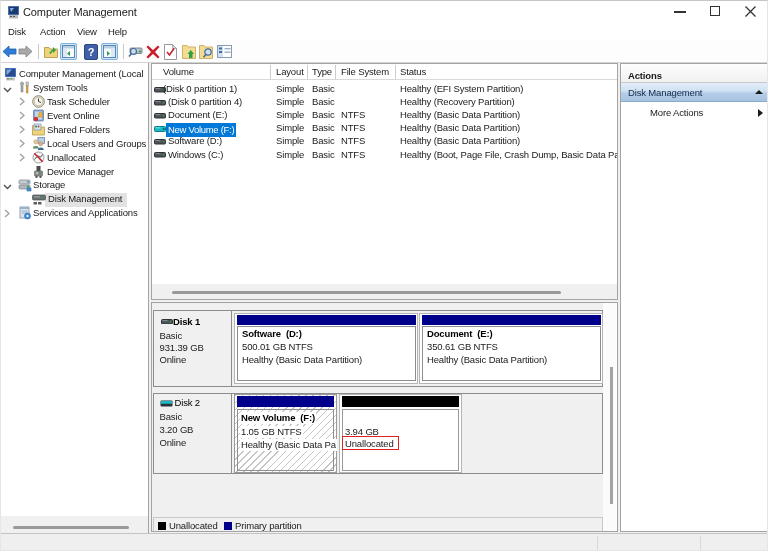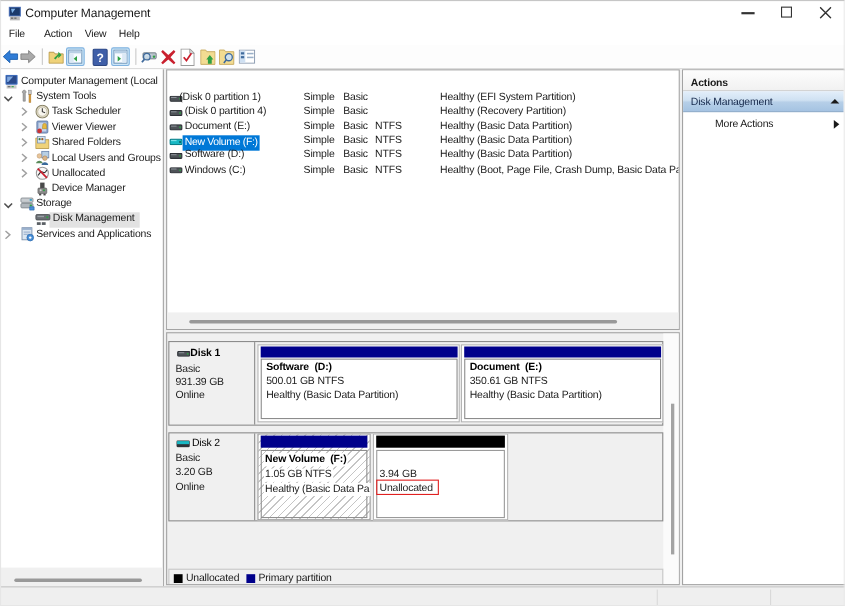--- a/index.html
+++ b/index.html
@@ -25,21 +25,21 @@
   <div class="abs" style="left:23px;top:6px;font-size:11px;letter-spacing:-0.1px;line-height:12px">Computer Management</div>
 
   <div class="abs" style="left:674px;top:11px;width:12px;height:1.5px;background:#333"></div>
   <div class="abs" style="left:710px;top:6px;width:10px;height:10px;border:1.4px solid #333"></div>
   <svg class="abs" style="left:745px;top:6px" width="11" height="11" viewBox="0 0 11 11">
       <path d="M0.5 0.5 L10.5 10.5 M10.5 0.5 L0.5 10.5" stroke="#333" stroke-width="1.3"></path>
     </svg>
 </div>
 
 <div class="abs t11" style="left:0;top:24px;width:768px;height:17px;background:#fff">
-  <span class="abs" style="left:8px;top:2px">File</span>
+  <span class="abs" style="left:8px;top:2px">Disk</span>
   <span class="abs" style="left:40px;top:2px">Action</span>
   <span class="abs" style="left:77px;top:2px">View</span>
   <span class="abs" style="left:108px;top:2px">Help</span>
 </div>
 
 <div class="abs" style="left:0;top:41px;width:768px;height:22px;background:#fdfdfd;border-bottom:1px solid #d4d4d4">
 
   <svg class="abs" style="left:2px;top:4px" width="15" height="13" viewBox="0 0 15 13">
     <path d="M7 1 L7 4 L14 4 L14 9 L7 9 L7 12 L1 6.5 Z" fill="#2f7cd6" stroke="#1b5eae" stroke-width="0.8"></path>
   </svg>
@@ -151,21 +151,21 @@
 
   <svg class="abs" style="left:18px;top:48px" width="8" height="9" viewBox="0 0 8 9">
       <path d="M2 1 L6 4.5 L2 8" fill="none" stroke="#a0a0a0" stroke-width="1.3"></path>
     </svg>
   <svg class="abs" style="left:32px;top:46px" width="13" height="13" viewBox="0 0 13 13">
     <rect x="1.5" y="1" width="10" height="11" rx="1" fill="#8aa3cc" stroke="#5a75a3" stroke-width="0.7"></rect>
     <rect x="3" y="2.5" width="7" height="8" fill="#c8d6ea"></rect>
     <circle cx="4" cy="10" r="2.2" fill="#c33"></circle>
     <path d="M7 4 C7 3 10 3 10 4 L10.5 8 L6.5 8 Z" fill="#e8b93c" stroke="#a8852a" stroke-width="0.5"></path>
   </svg>
-  <div class="abs t11" style="left:47px;top:47px">Viewer Viewer</div>
+  <div class="abs t11" style="left:47px;top:47px">Event Online</div>
 
   <svg class="abs" style="left:18px;top:62px" width="8" height="9" viewBox="0 0 8 9">
       <path d="M2 1 L6 4.5 L2 8" fill="none" stroke="#a0a0a0" stroke-width="1.3"></path>
     </svg>
   <svg class="abs" style="left:32px;top:60px" width="13" height="13" viewBox="0 0 13 13">
     <path d="M0.5 2.5 L5 2.5 L6 4 L12.5 4 L12.5 12 L0.5 12 Z" fill="#efd27a" stroke="#b89b4e" stroke-width="0.8"></path>
     <rect x="2" y="1" width="7" height="6" fill="#d8e6f2" stroke="#7a92b0" stroke-width="0.7"></rect>
     <circle cx="4" cy="3.5" r="1" fill="#3e7a3e"></circle>
       <circle cx="6.5" cy="3.5" r="1" fill="#9c5a2a"></circle>
   </svg>
@@ -237,20 +237,31 @@
     <circle cx="9.5" cy="10" r="1.1" fill="#fff"></circle>
   </svg>
   <div class="abs t11" style="left:33px;top:144px">Services and Applications</div>
 </div>
 
 <div class="abs" style="left:0;top:516px;width:148px;height:17px;background:#f0f0f0"></div>
 <div class="abs" style="left:13px;top:526px;width:116px;height:3px;background:#999;border-radius:2px"></div>
 
 <div class="abs" style="left:151px;top:63px;width:467px;height:237px;background:#fff;border:1px solid #a3a3a3;overflow:hidden" id="vlist">
 
+  <div class="abs" style="left:0;top:0;width:465px;height:16px;border-bottom:1px solid #d9d9d9">
+    <div class="vline" style="left:118px;top:1px;height:14px"></div>
+    <div class="vline" style="left:155px;top:1px;height:14px"></div>
+    <div class="vline" style="left:183px;top:1px;height:14px"></div>
+    <div class="vline" style="left:243px;top:1px;height:14px"></div>
+    <div class="abs t11" style="left:11px;top:2px">Volume</div>
+    <div class="abs t11" style="left:124px;top:2px">Layout</div>
+    <div class="abs t11" style="left:160px;top:2px">Type</div>
+    <div class="abs t11" style="left:189px;top:2px">File System</div>
+    <div class="abs t11" style="left:248px;top:2px">Status</div>
+  </div>
 
   <svg class="abs" style="left:2px;top:23px" width="12" height="5.5" viewBox="0 0 12 5.5">
       <rect x="0.5" y="0.5" width="11" height="4.5" rx="1" fill="#4e5358" stroke="#2e3237"></rect>
       <rect x="1.5" y="1.2" width="5" height="0.9" fill="#8f959b"></rect>
       <circle cx="9.7" cy="2.7" r="0.85" fill="#2fa043"></circle>
     </svg>
   <div class="abs t11" style="left:11px;top:19px">(Disk 0 partition 1)</div>
   <div class="abs t11" style="left:124px;top:19px">Simple</div>
   <div class="abs t11" style="left:160px;top:19px">Basic</div>
   <div class="abs t11" style="left:248px;top:19px">Healthy (EFI System Partition)</div>

